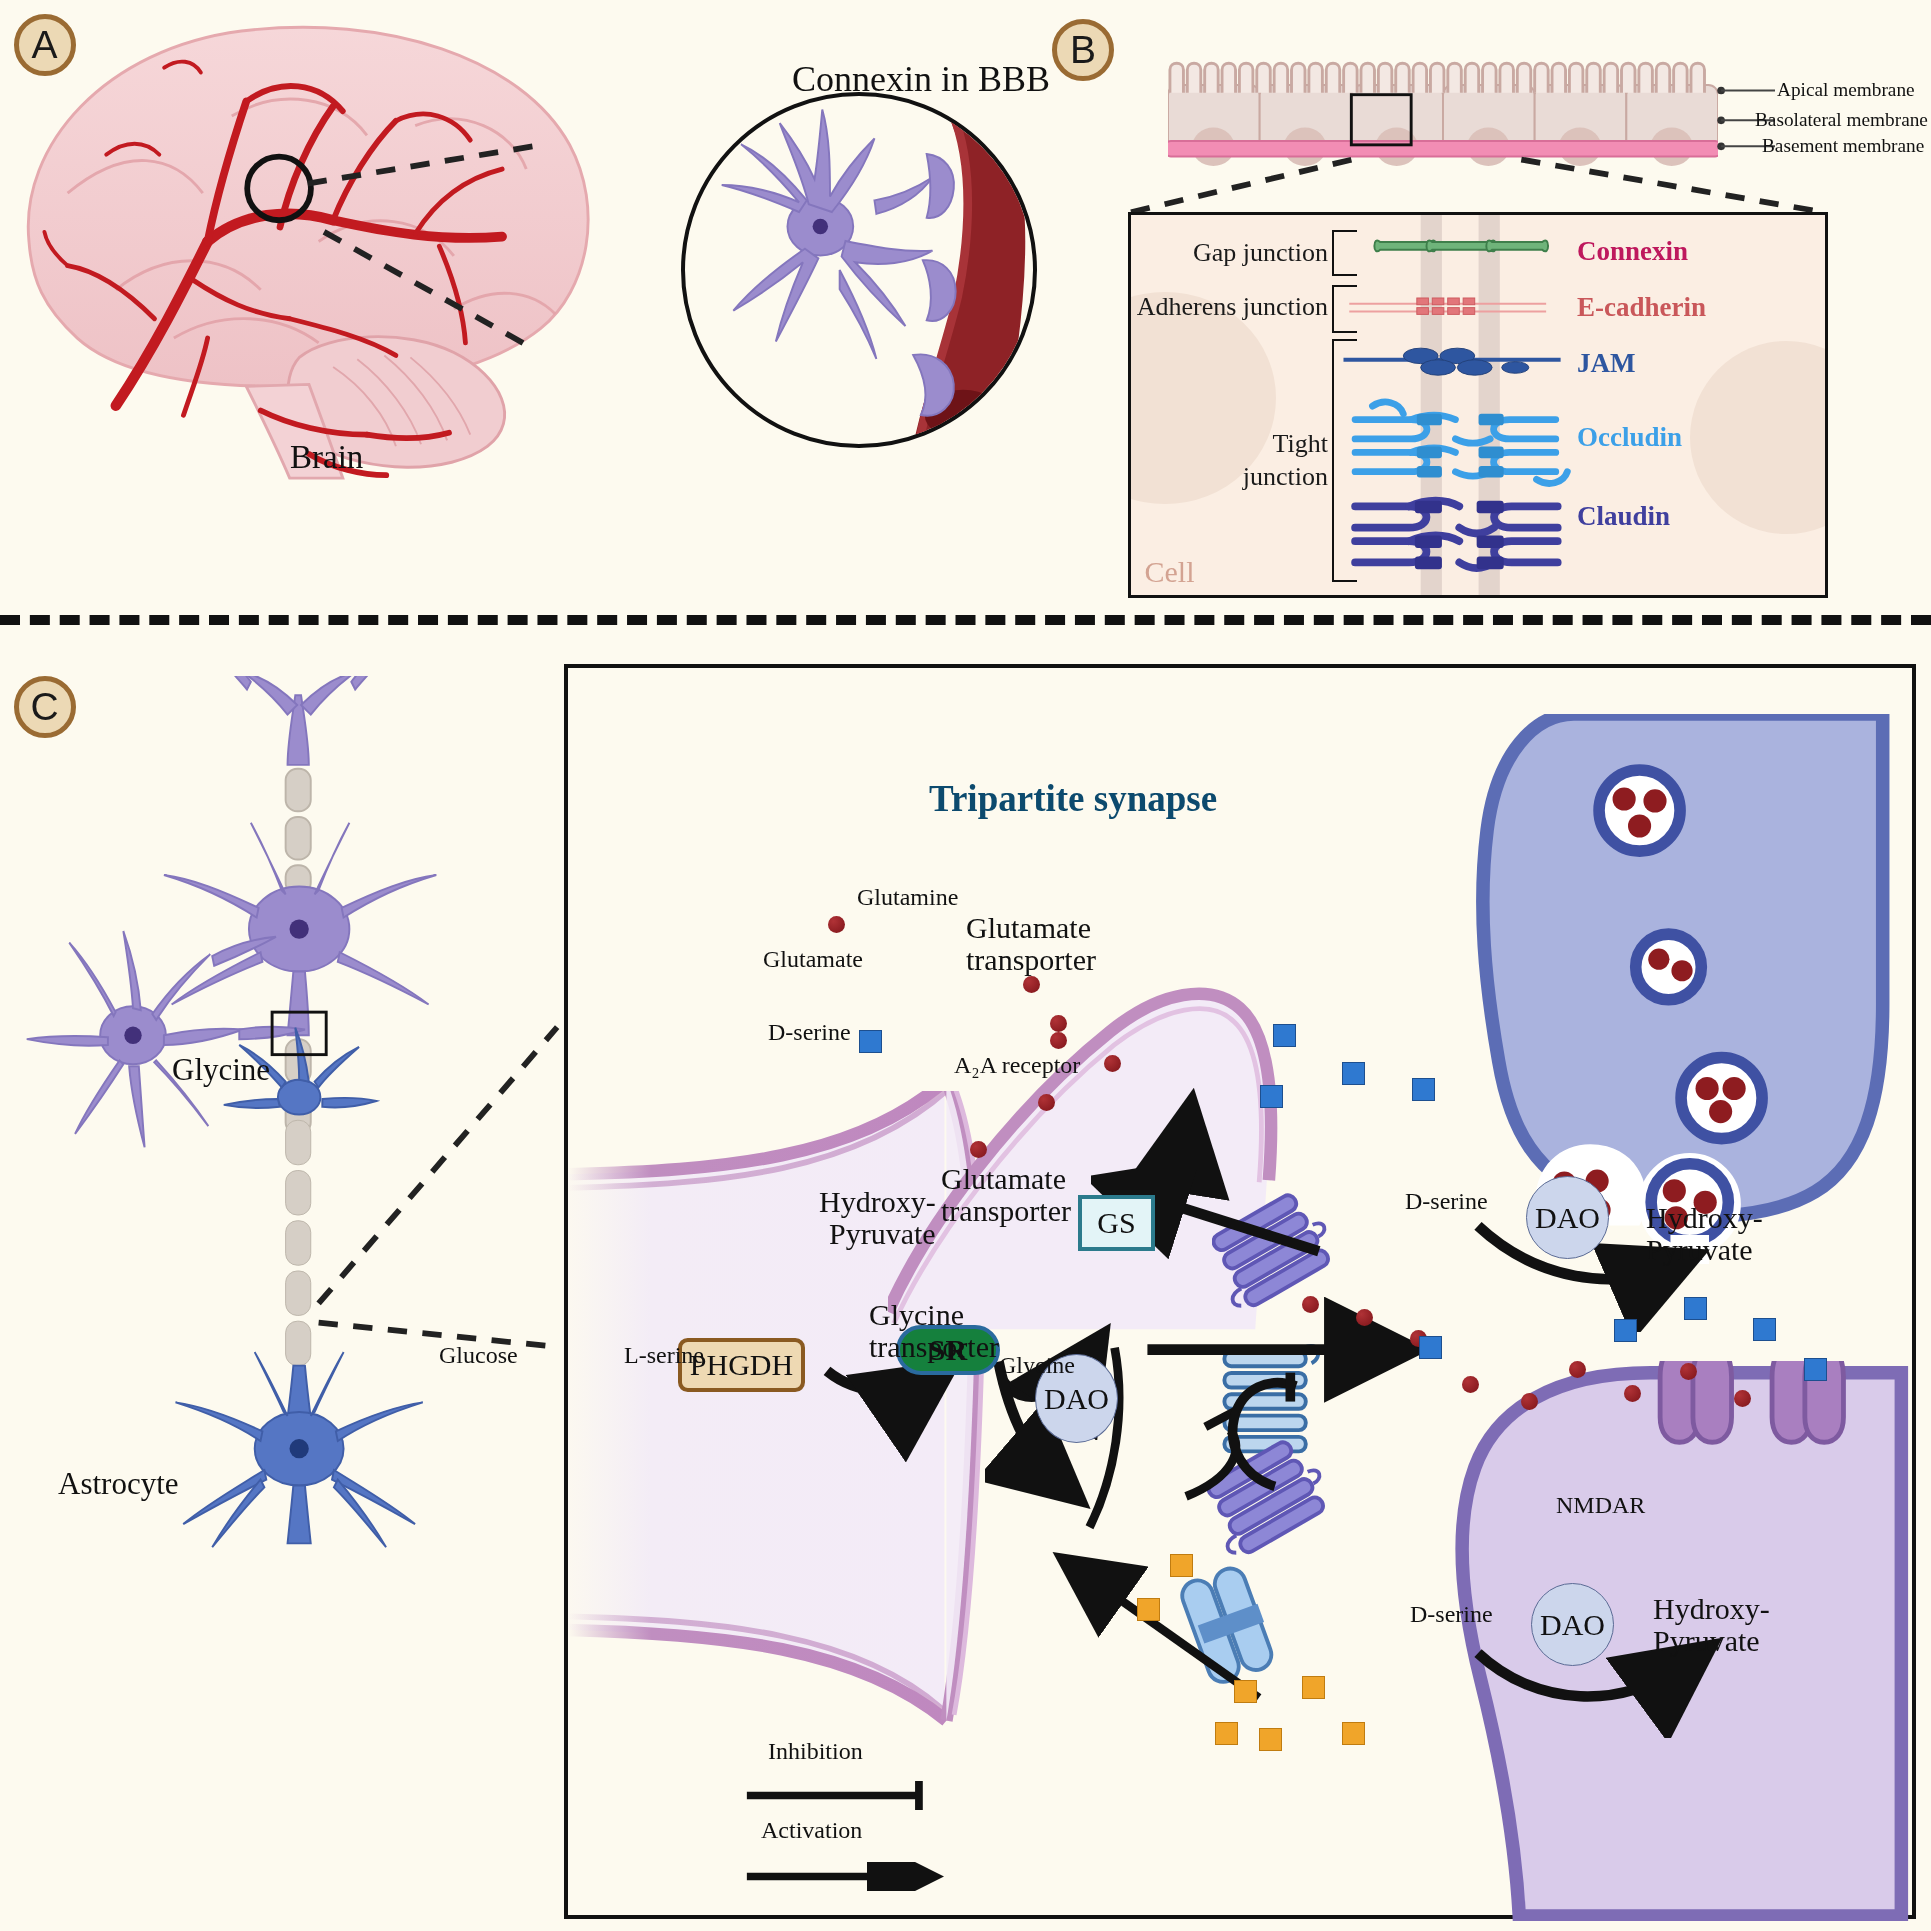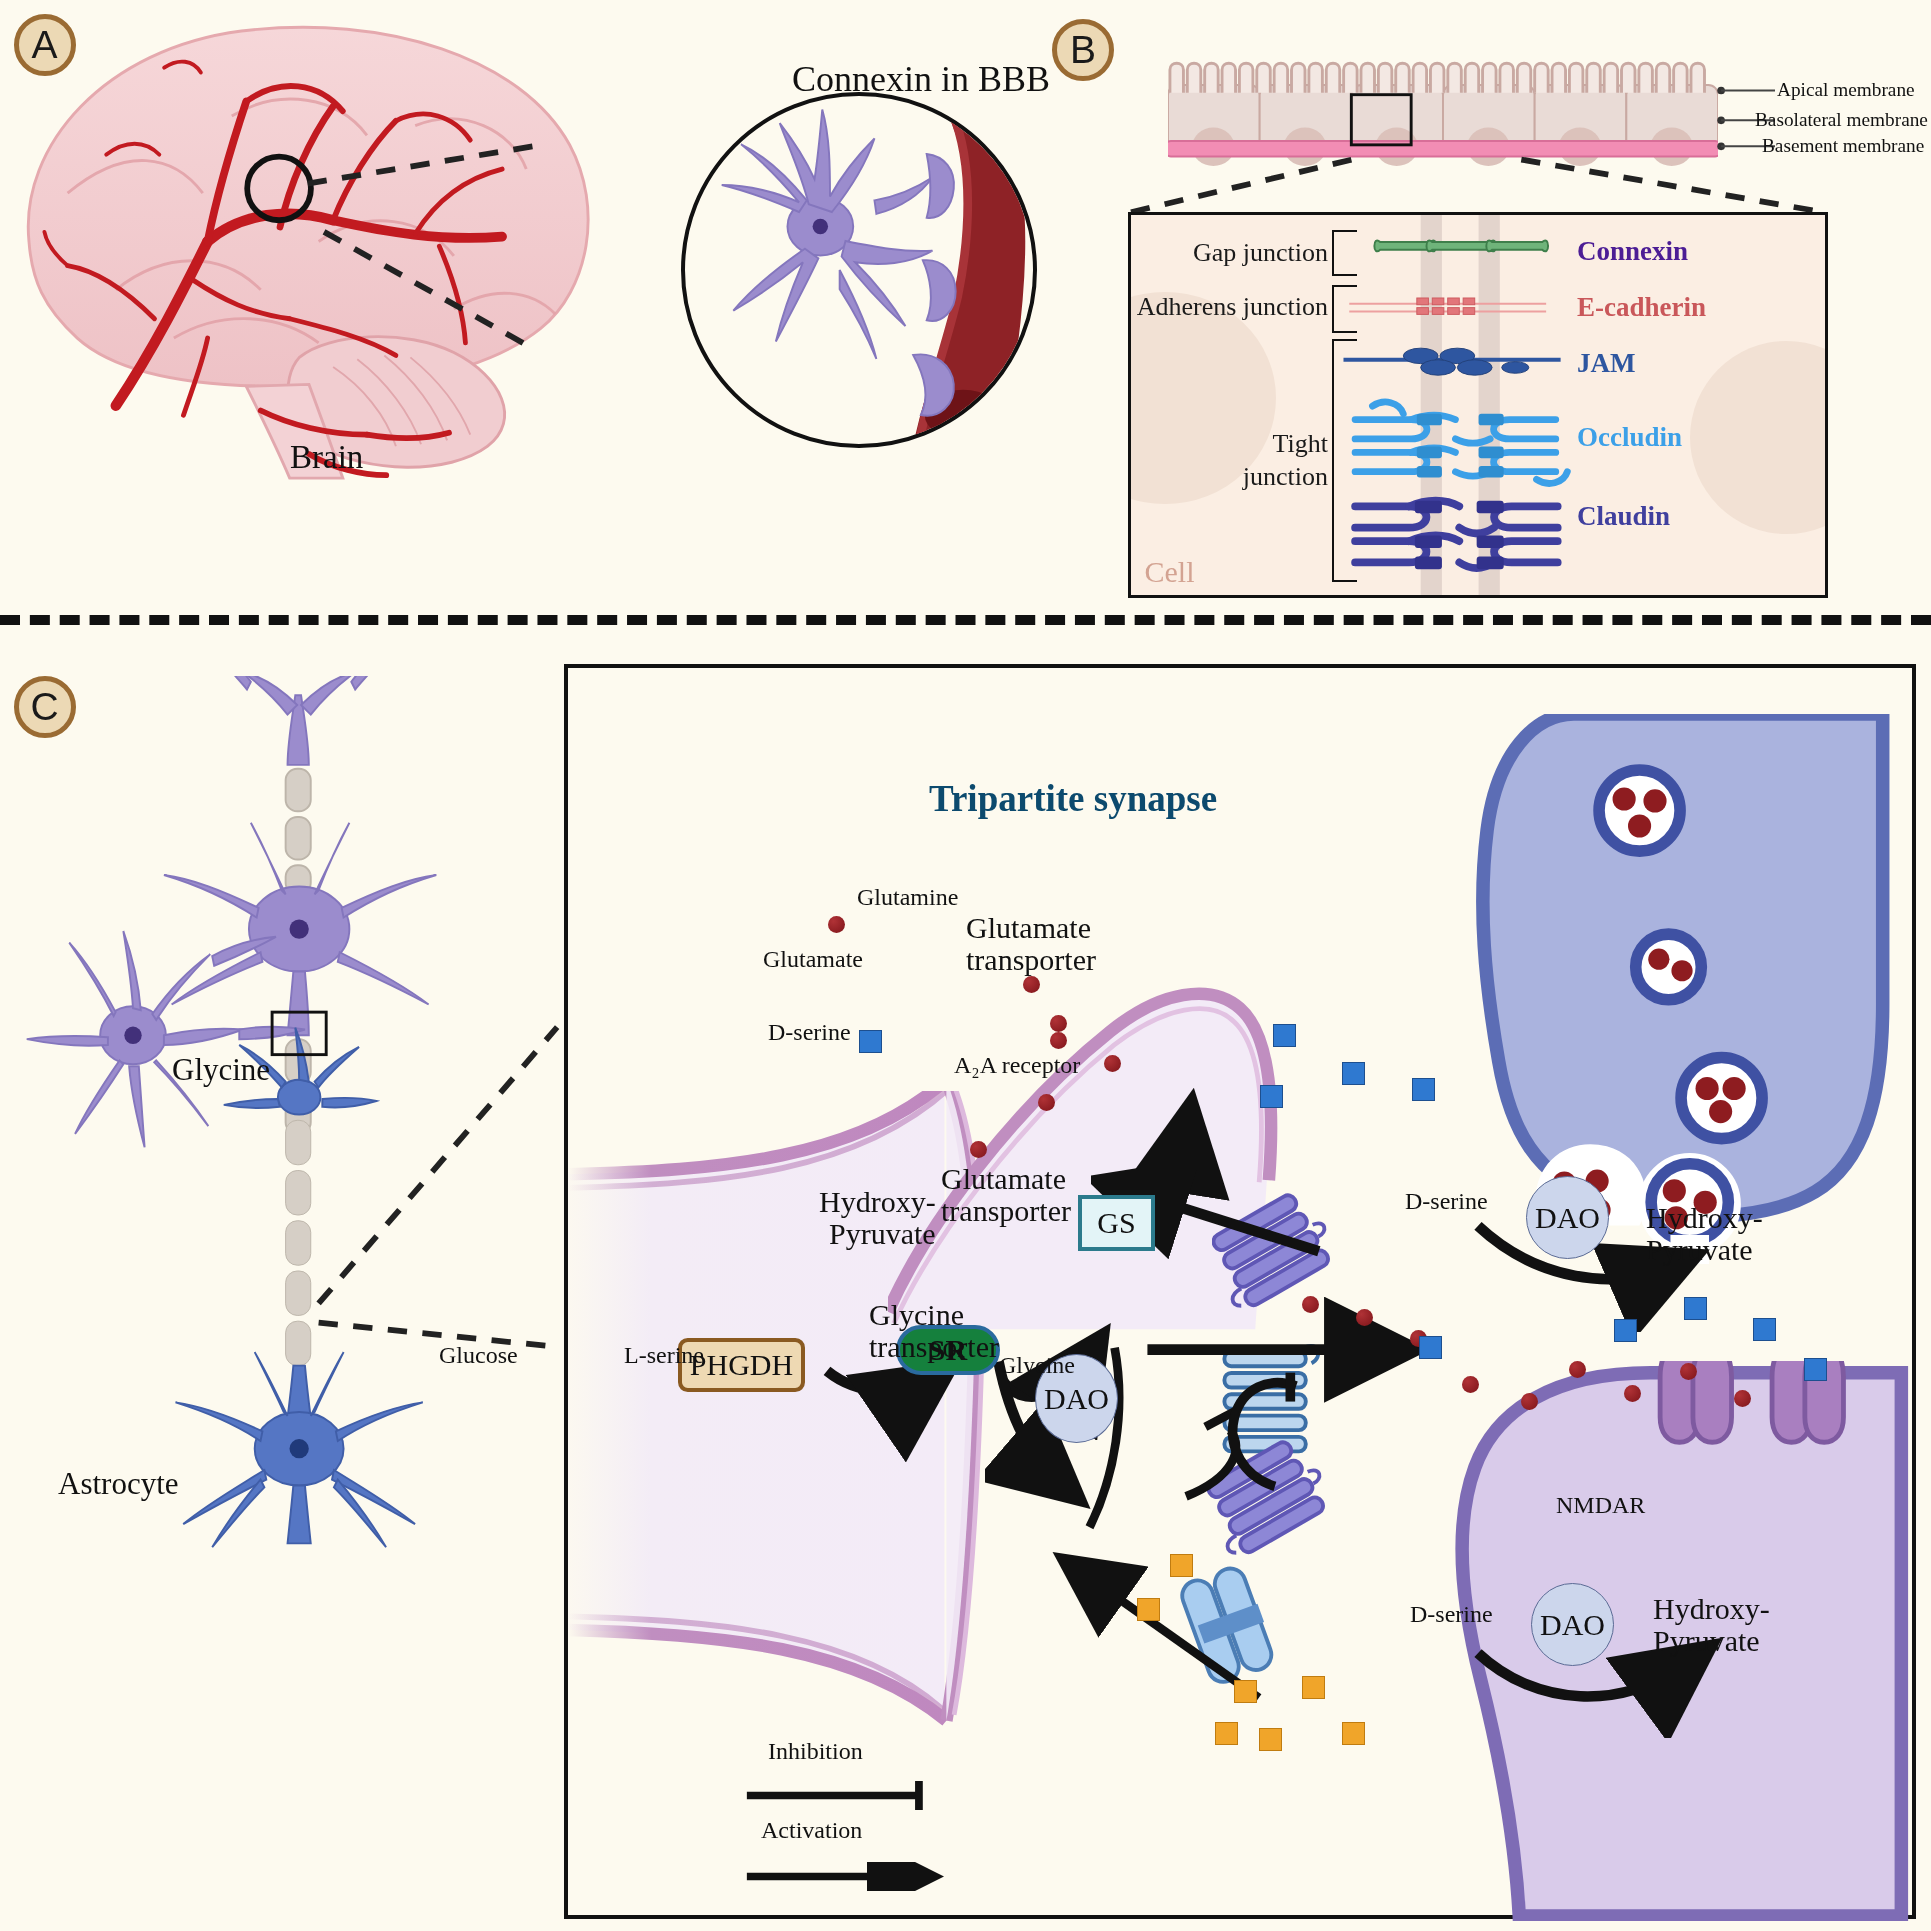--- a/index.html
+++ b/index.html
@@ -345,21 +345,21 @@
 
   <div class="bracket" style="left:201px;top:15.4px;width:23px;height:42px;"></div>
   <div class="bracket" style="left:201px;top:70px;width:23px;height:44px;"></div>
   <div class="bracket" style="left:201px;top:124px;width:23px;height:239px;"></div>
 
   <div class="jlabel" style="left:0;top:23px;width:197px;">Gap junction</div>
   <div class="jlabel" style="left:0;top:77px;width:197px;">Adherens junction</div>
   <div class="jlabel" style="left:0;top:214px;width:197px;">Tight</div>
   <div class="jlabel" style="left:0;top:247px;width:197px;">junction</div>
 
-  <div class="jname" style="left:446px;top:21px;color:#4c1d95;">Connexin</div>
+  <div class="jname" style="left:446px;top:21px;color:#be185d;">Connexin</div>
   <div class="jname" style="left:446px;top:77px;color:#c9575a;">E-cadherin</div>
   <div class="jname" style="left:446px;top:133px;color:#2e56a0;">JAM</div>
   <div class="jname" style="left:446px;top:207px;color:#3ca0e8;">Occludin</div>
   <div class="jname" style="left:446px;top:286px;color:#3f3f9e;">Claudin</div>
 
   <div class="cell-label" style="left:13.5px;top:340px;">Cell</div>
 </div>
 
 <div class="abs dashed-divider" style="top:615px;"></div>
 

